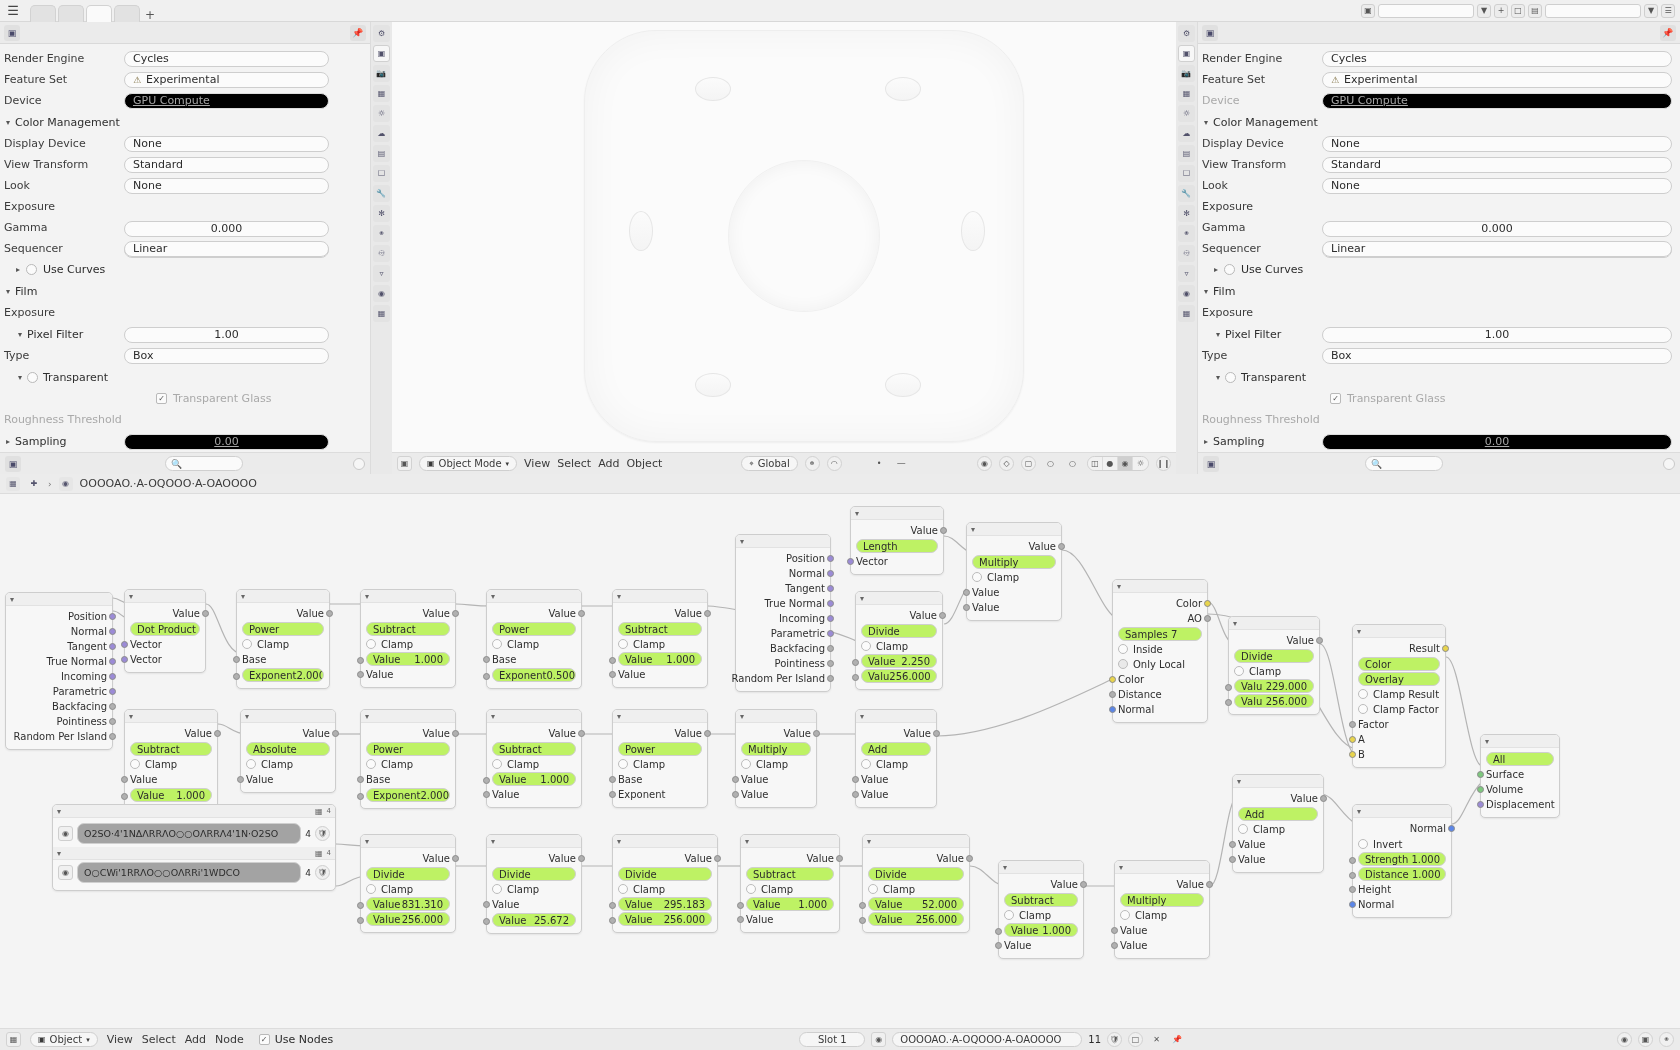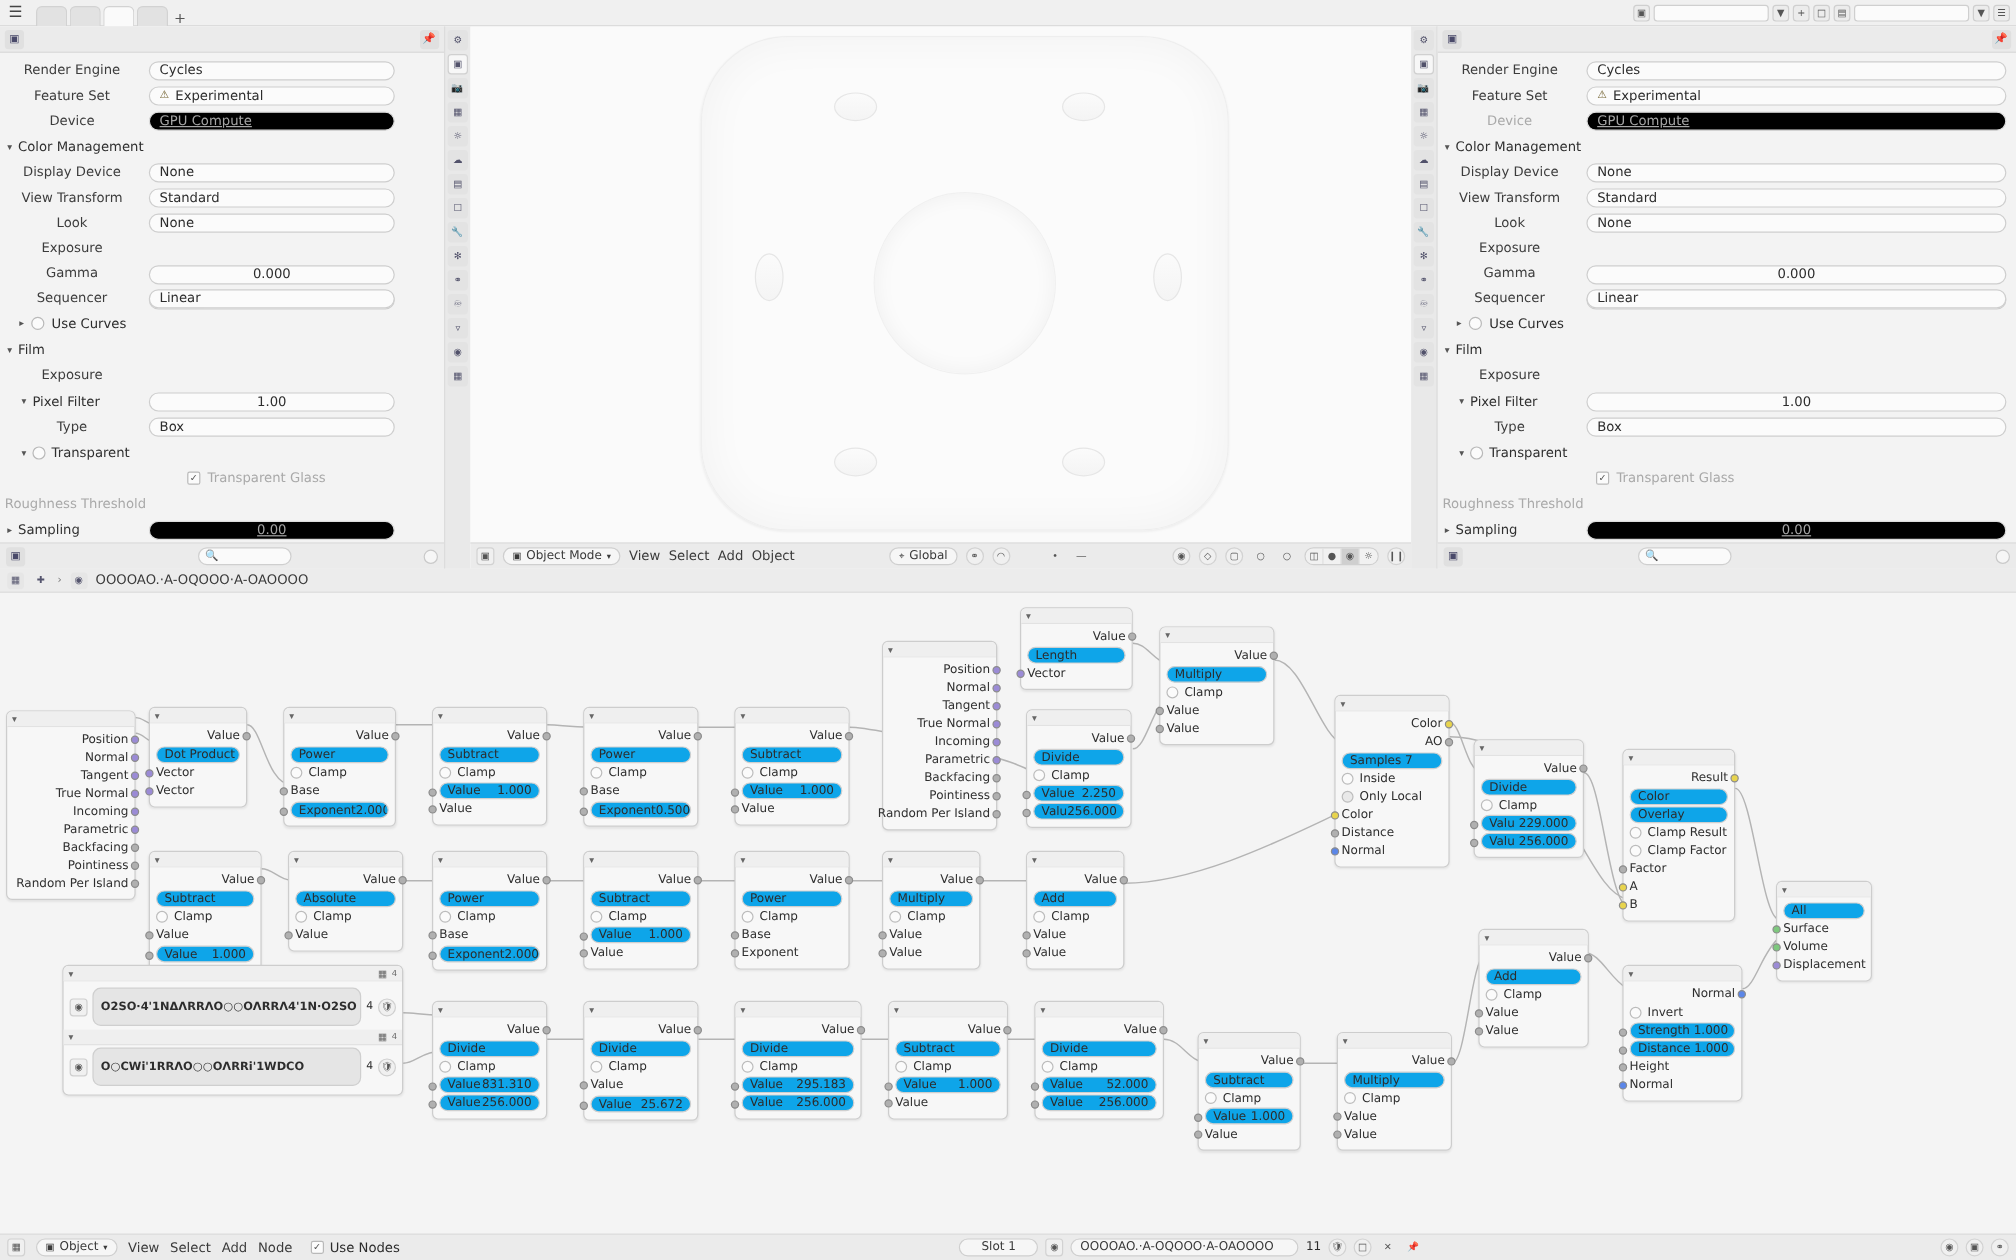--- a/index.html
+++ b/index.html
@@ -61,21 +61,21 @@
   .ptab {
     width:17px; height:17px; border-radius:3px; background:#e3e3e3;
     display:flex; align-items:center; justify-content:center;
     font-size:8px; color:#52526b;
   }
   .ptab.active { background:#f7f7f7; border:1px solid #d0d0d0; }
 
   .prop-scroll { position:absolute; left:0; right:22px; top:0; bottom:0; padding:6px 8px 0 4px; }
 
   .p-row { display:flex; align-items:center; height:17px; margin-bottom:4px; }
-  .p-label { width:120px; text-align:center; padding-right:8px; color:#3c3c3c; font-size:11px; white-space:nowrap; }
+  .p-label { width:120px; text-align:left; padding-right:8px; color:#3c3c3c; font-size:11px; white-space:nowrap; }
   .p-field {
     flex:1; height:16px; background:#fbfbfb; border:1px solid #cecece; border-radius:8px;
     display:flex; align-items:center; padding:0 8px; font-size:11px; color:#2c2c2c;
     position:relative; overflow:hidden;
   }
   .p-field.dim { color:#a6a6a6; background:#000000; border-color:#dcdcdc;text-decoration:underline; }
   .p-field.center { justify-content:center;margin-top:44px; }
   .p-field .warnico { margin-right:5px; font-size:9px; color:#7a6a3a; }
   .slider-fill {
     position:absolute; left:0; top:0; bottom:0; background:#dedede;
@@ -175,34 +175,34 @@
     border:1px solid #8c8c8c; top:4px;
   }
   .sock.in { left:-9px; }
   .sock.out { right:-9px; }
   .s-gray { background:#b0b0b0; }
   .s-yellow { background:#e8d44d; }
   .s-purple { background:#9b8bd6; }
   .s-blue { background:#5b86e8; }
   .s-green { background:#7ec87e; }
   .widget {
-    height:14px; border:1px solid #cfcfcf; border-radius:7px; background:#0ea5e9;
+    height:14px; border:1px solid #cfcfcf; border-radius:7px; background:#bef264;
     display:flex; align-items:center; padding:0 6px; font-size:10px; color:#2c2c2c;
     margin:1px 0; justify-content:space-between; white-space:nowrap; overflow:hidden;
   }
   .widget.plain { justify-content:flex-start; }
   .wcheck { display:flex; align-items:center; gap:5px; height:14px; font-size:10px; margin:1px 0; }
   .wcirc { width:10px; height:10px; border-radius:50%; border:1px solid #bcbcbc; background:#fbfbfb; }
   svg.links { position:absolute; left:0; top:0; width:100%; height:100%; pointer-events:none; }
   .imgnode-row {
     display:flex; align-items:center; gap:4px; margin:2px 0;
   }
   .imgnode-field {
-    flex:1; height:32px; border:1px solid #cfcfcf; border-radius:7px; background:#e5e5e5;
-    display:flex; align-items:center; padding:0 6px; font-size:9.5px; overflow:hidden; white-space:nowrap;font-weight:bold;
+    flex:1; height:21px; border:1px solid #cfcfcf; border-radius:7px; background:#a3a3a3;
+    display:flex; align-items:center; padding:0 6px; font-size:9.5px; overflow:hidden; white-space:nowrap;
   }
   .sq-btn {
     width:15px; height:15px; border:1px solid #cfcfcf; border-radius:3px; background:#f0f0f0;
     display:flex; align-items:center; justify-content:center; font-size:8px; color:#555;
   }
   .strip-icon { width:14px; height:14px; border-radius:3px; background:#e6e6e6; display:flex; align-items:center; justify-content:center; font-size:8px; color:#55556e; }
 </style>
 </head>
 <body>
 

